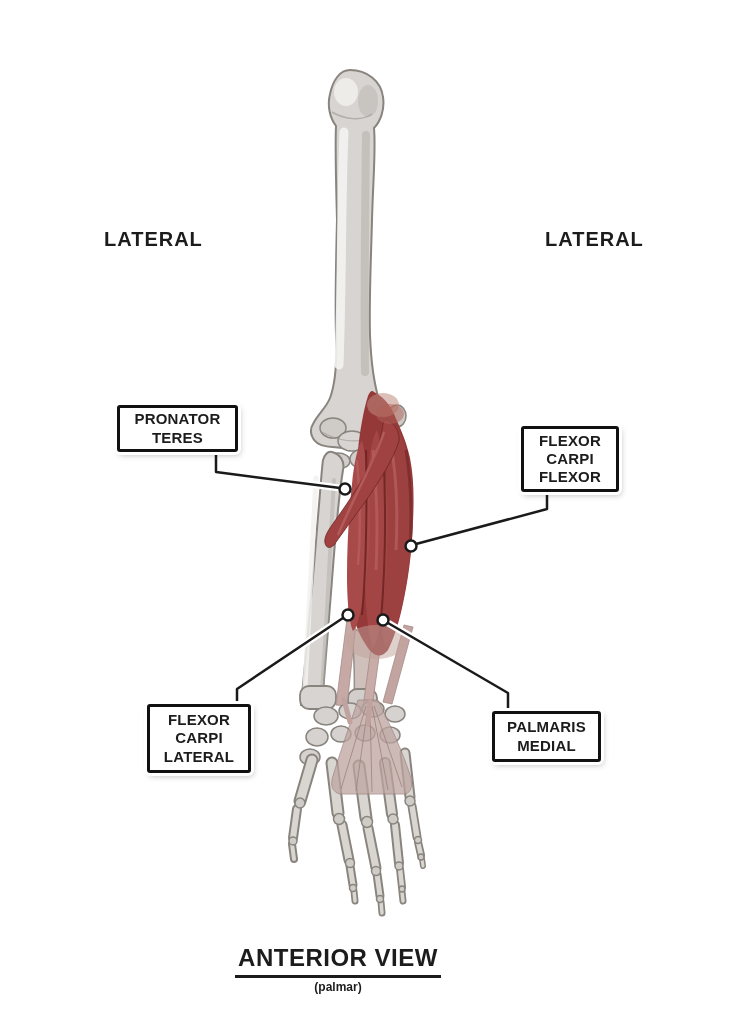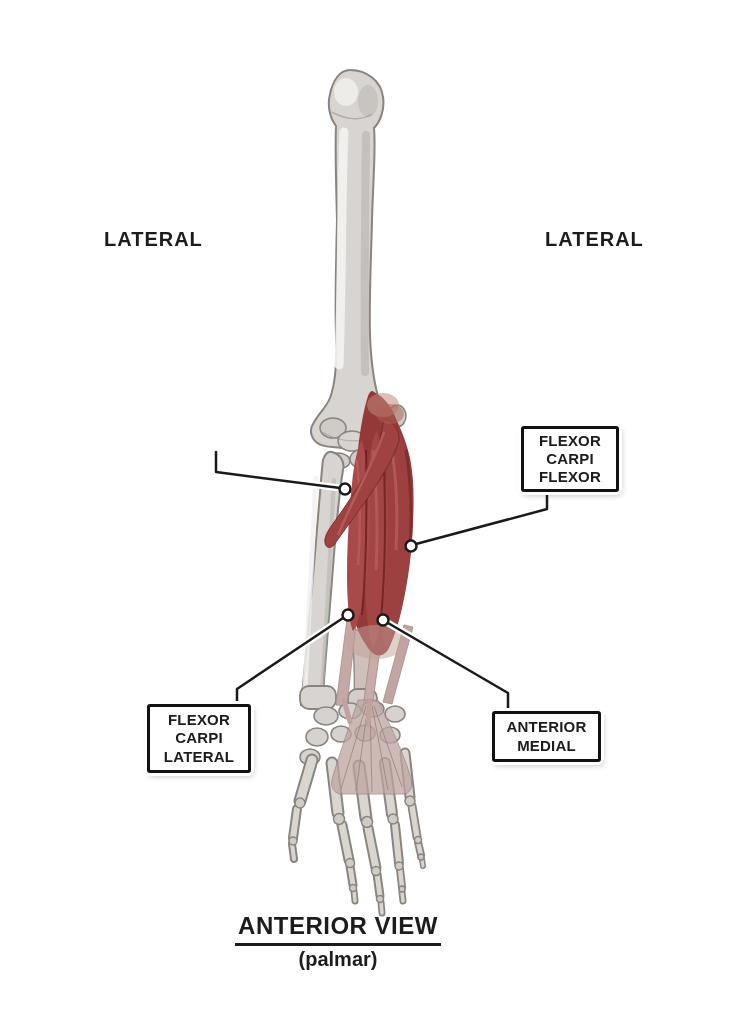--- a/index.html
+++ b/index.html
@@ -15,27 +15,27 @@
   .callout{
     position:absolute;z-index:3;background:#ffffff;border:3px solid #111111;
     border-radius:3px;box-sizing:border-box;display:flex;flex-direction:column;
     align-items:center;justify-content:center;text-align:center;
     color:#1c1c1c;font-weight:bold;font-size:15px;line-height:1.22;
     letter-spacing:0.2px;
     box-shadow:0 0 0 3px #ffffff, 2px 3px 6px rgba(0,0,0,0.28);
   }
   .callout span{display:block;}
   .caption{
-    position:absolute;z-index:2;left:0;top:912px;width:676px;text-align:center;color:#1c1c1c;
+    position:absolute;z-index:2;left:0;top:944px;width:676px;text-align:center;color:#1c1c1c;
   }
   .caption .main{
     display:inline-block;font-weight:bold;font-size:24px;letter-spacing:0.5px;
     border-bottom:3px solid #1c1c1c;padding:0 3px 3px 3px;
   }
-  .caption .sub{font-weight:bold;font-size:20px;margin-top:2px;}
+  .caption .sub{font-weight:bold;font-size:12px;margin-top:2px;}
 </style>
 </head>
 <body>
 
 <div class="page">
 
   <svg class="artwork" width="745" height="1024" viewBox="0 0 745 1024" xmlns="http://www.w3.org/2000/svg">
 
     <g>
       <path fill="#d7d4d1" stroke="#89847e" stroke-width="2" d="M350,70 C367,70 381,81 383,97 C385,110 380,122 374,128
@@ -229,35 +229,39 @@
         <polyline points="508,711 508,693 388,623" stroke="#1a1a1a" stroke-width="2.5"></polyline>
         <circle cx="383" cy="620" r="5.5" fill="#ffffff" stroke="#1a1a1a" stroke-width="2.5"></circle>
       </g>
     </g>
   </svg>
 
   <div class="side-label" style="left:104px;top:228px;">LATERAL</div>
 
   <div class="side-label" style="left:545px;top:228px;">LATERAL</div>
 
+  <div class="callout" style="left:117px;top:405px;width:121px;height:47px;">
+    <span>PRONATOR</span>
+    <span>TERES</span>
+  </div>
 
   <div class="callout" style="left:521px;top:426px;width:98px;height:66px;">
     <span>FLEXOR</span>
     <span>CARPI</span>
     <span>FLEXOR</span>
   </div>
 
   <div class="callout" style="left:147px;top:704px;width:104px;height:69px;">
     <span>FLEXOR</span>
     <span>CARPI</span>
     <span>LATERAL</span>
   </div>
 
   <div class="callout" style="left:492px;top:711px;width:109px;height:51px;">
-    <span>ANTERIOR</span>
+    <span>PALMARIS</span>
     <span>MEDIAL</span>
   </div>
 
   <div class="caption">
     <div>
       <span class="main">ANTERIOR VIEW</span>
     </div>
     <div class="sub">(palmar)</div>
   </div>
 

